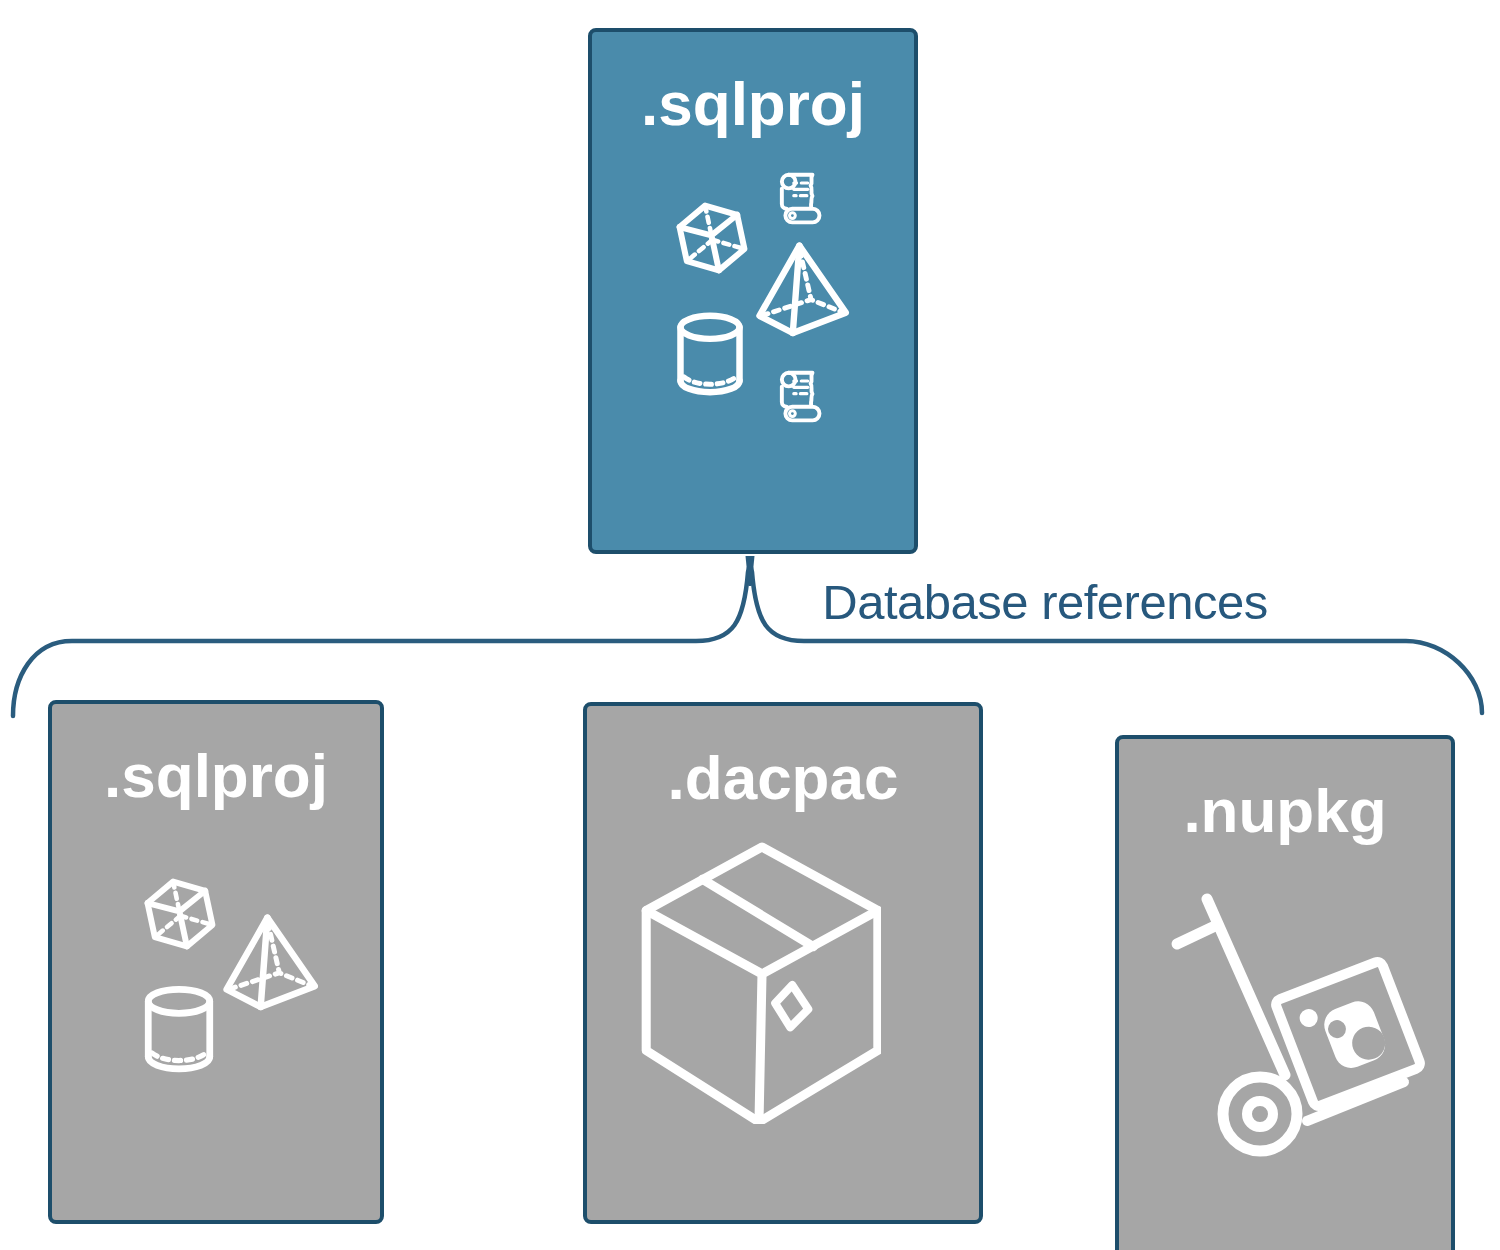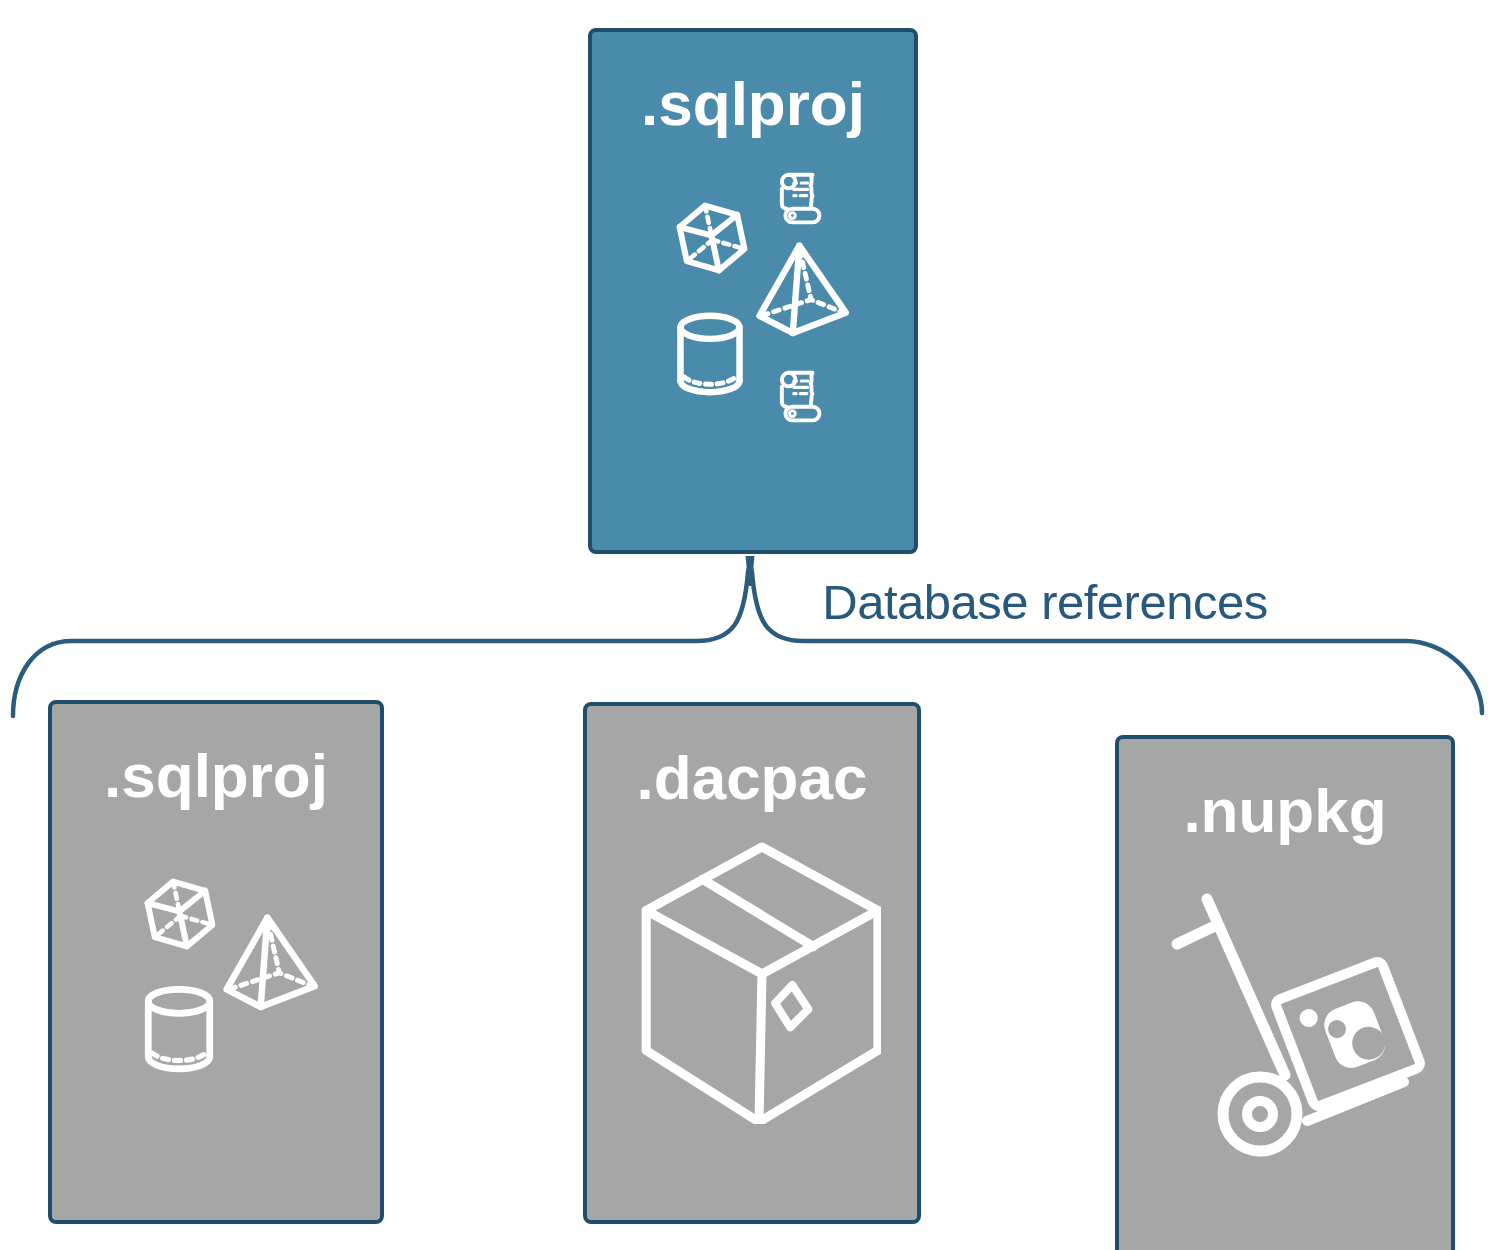--- a/index.html
+++ b/index.html
@@ -10,21 +10,21 @@
   .connector-svg{position:absolute;left:0;top:0;width:1500px;height:1250px;}
   .brace{fill:none;stroke:var(--connector-line,#2A5C7E);stroke-width:4.5;stroke-linecap:round;}
   .tick{fill:var(--connector-line,#2A5C7E);}
   .connector-label{
     position:absolute;left:795px;top:574px;width:500px;text-align:center;
     color:var(--label-text,#27587D);font-size:49px;font-weight:normal;letter-spacing:-0.5px;
   }
   .box{position:absolute;box-sizing:border-box;border:4px solid var(--node-border,#1D4E6B);border-radius:8px;}
   .box.parent{left:588px;top:28px;width:330px;height:526px;background:var(--parent-fill,#4A8BAB);}
   .box.child1{left:48px;top:700px;width:336px;height:524px;background:var(--child-fill,#A6A6A6);}
-  .box.child2{left:583px;top:702px;width:338px;height:522px;background:var(--child-fill,#A6A6A6);}
+  .box.child2{left:583px;top:702px;width:400px;height:522px;background:var(--child-fill,#A6A6A6);}
   .box.child3{left:1115px;top:702px;width:340px;height:624px;background:var(--child-fill,#A6A6A6);margin-top:33px;}
   .node-title{
     position:absolute;left:0;right:0;top:36px;text-align:center;
     color:#fff;font-size:62px;font-weight:bold;letter-spacing:0px;
   }
   .icon{position:absolute;color:var(--icon-stroke,#FFFFFF);display:block;}
 </style>
 </head>
 <body>
 

